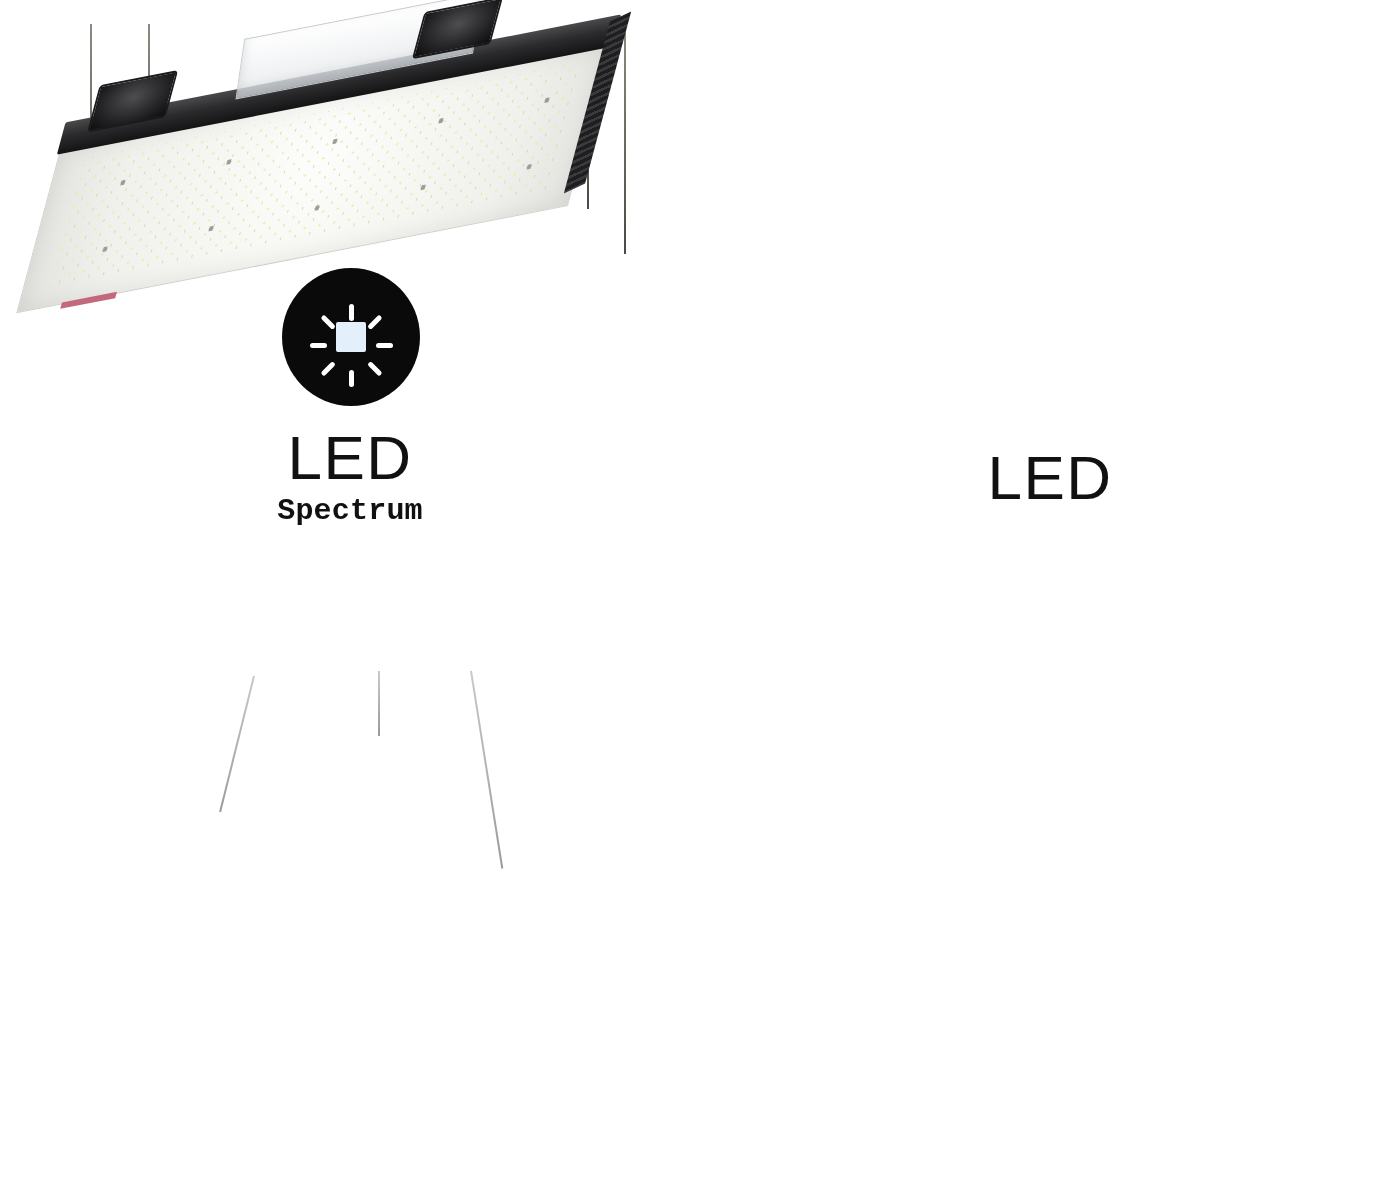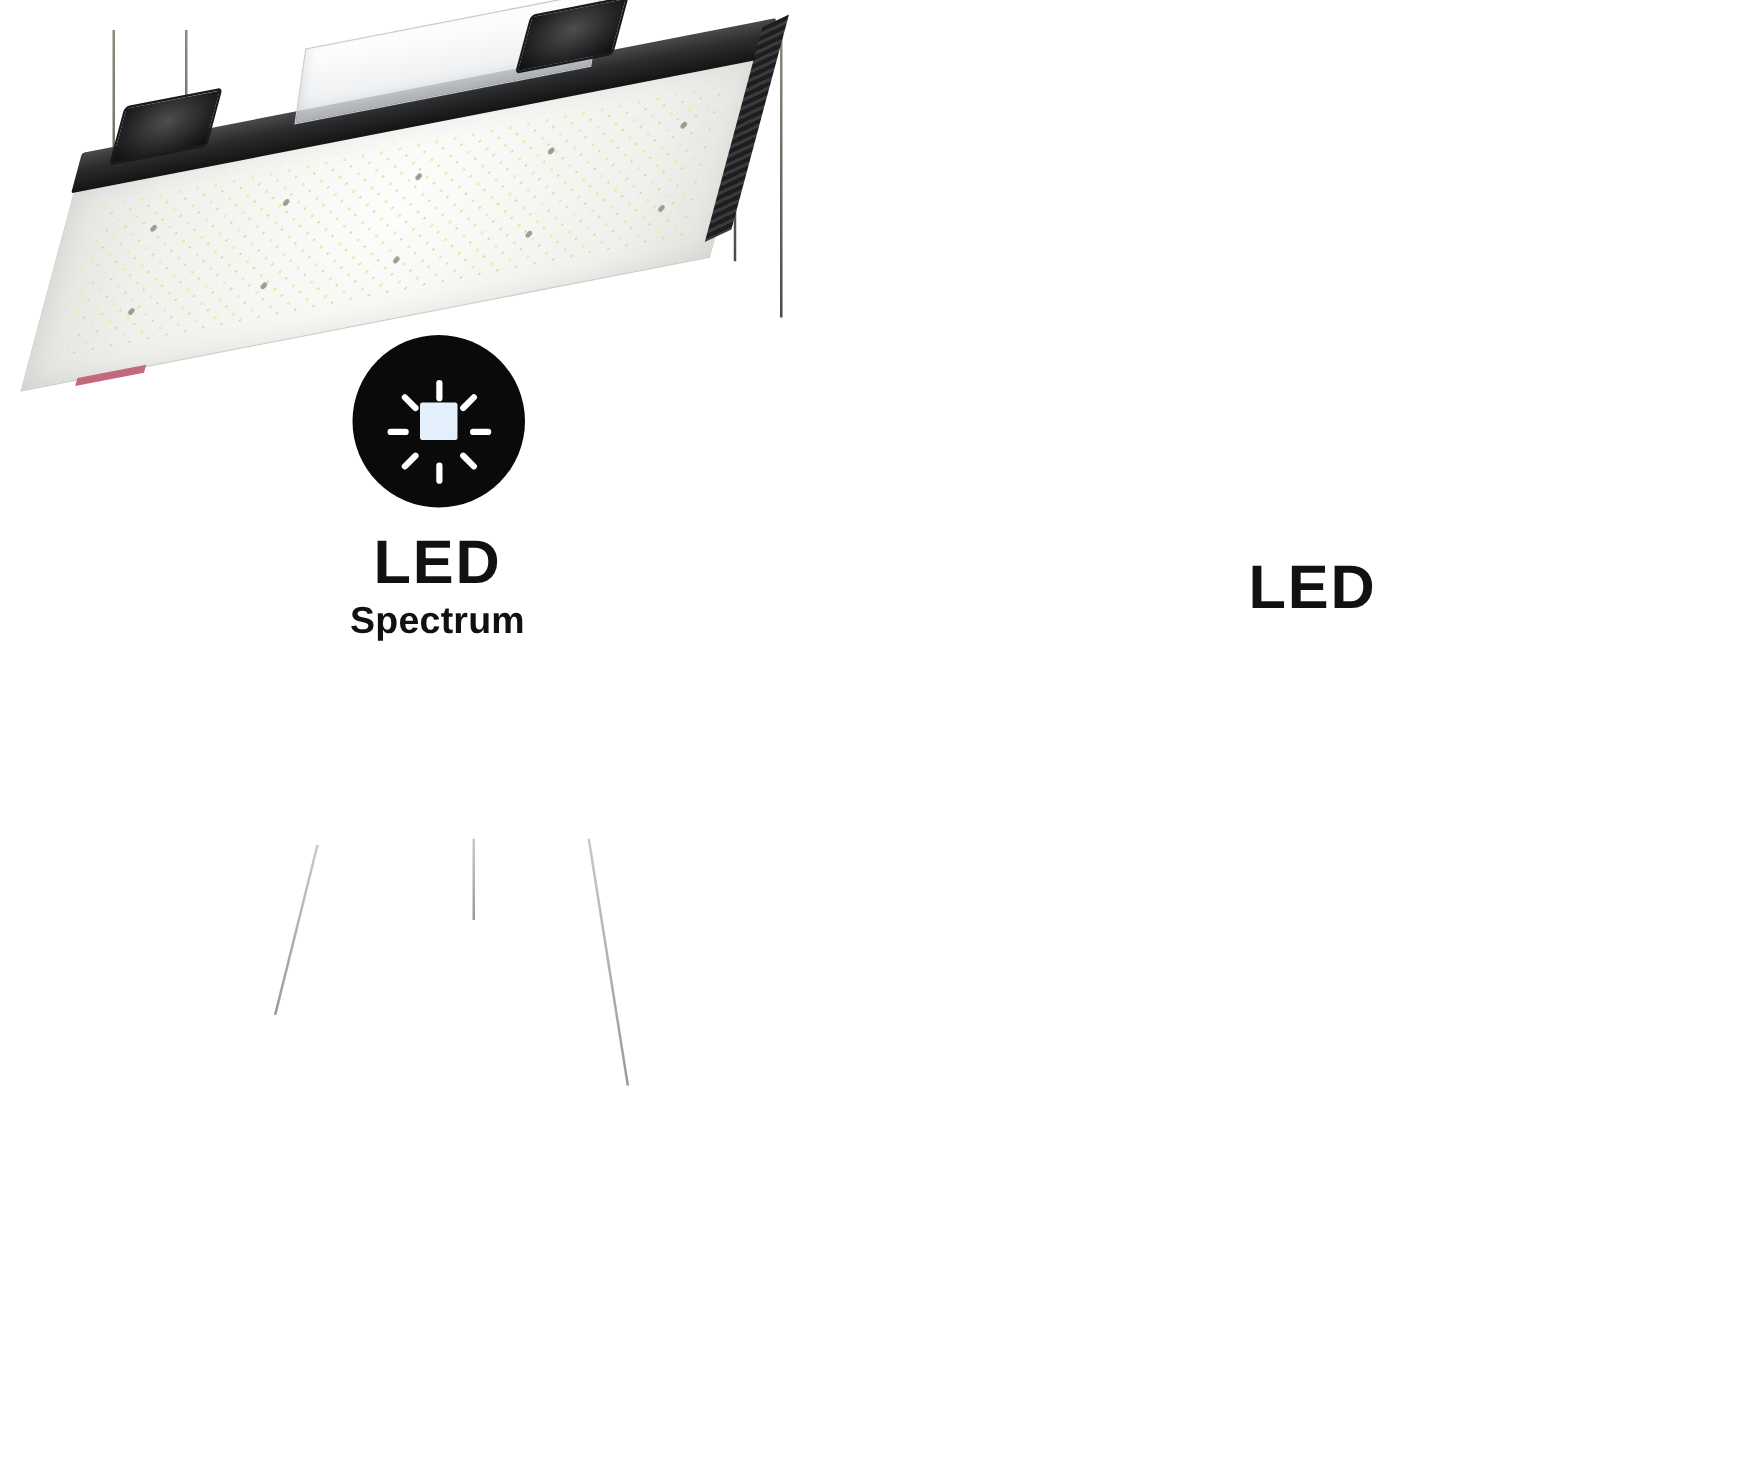--- a/index.html
+++ b/index.html
@@ -156,22 +156,22 @@
 
   
   .caption {
     position: absolute;
     width: 100%;
     text-align: center;
     z-index: 10;
     color: #111111;
   }
   .caption .title {
-    font-size: 49px;
-    font-weight: bold;
+    font-size: 62px;
+    font-weight: normal;
     letter-spacing: 1.5px;
     line-height: 1.05;
   }
   .caption .sub {
     font-size: 30px;
     font-weight: bold;
     line-height: 1.42;
     margin-top: 10px;
     letter-spacing: .2px;
   }
@@ -213,21 +213,21 @@
         <div class="ray" style="transform:rotate(180deg) translateY(-33px);"></div>
         <div class="ray" style="transform:rotate(225deg) translateY(-33px);"></div>
         <div class="ray" style="transform:rotate(270deg) translateY(-33px);"></div>
         <div class="ray" style="transform:rotate(315deg) translateY(-33px);"></div>
         <div class="core" style="background:#e3f0fb;"></div>
       </div>
     </div>
 
     <div class="caption" style="top:425px;">
       <div class="title">LED</div>
-      <div class="sub" style="margin-top:0;">Spectrum</div>
+      <div class="sub" style="margin-top:0;font-family:Liberation Mono, monospace;">Spectrum</div>
     </div>
   </div>
 
   <div class="cell">
     <div class="stage">
 
       <div class="p2-wrap" style="left:0;top:0;width:700px;height:591px;">
         
         
         

